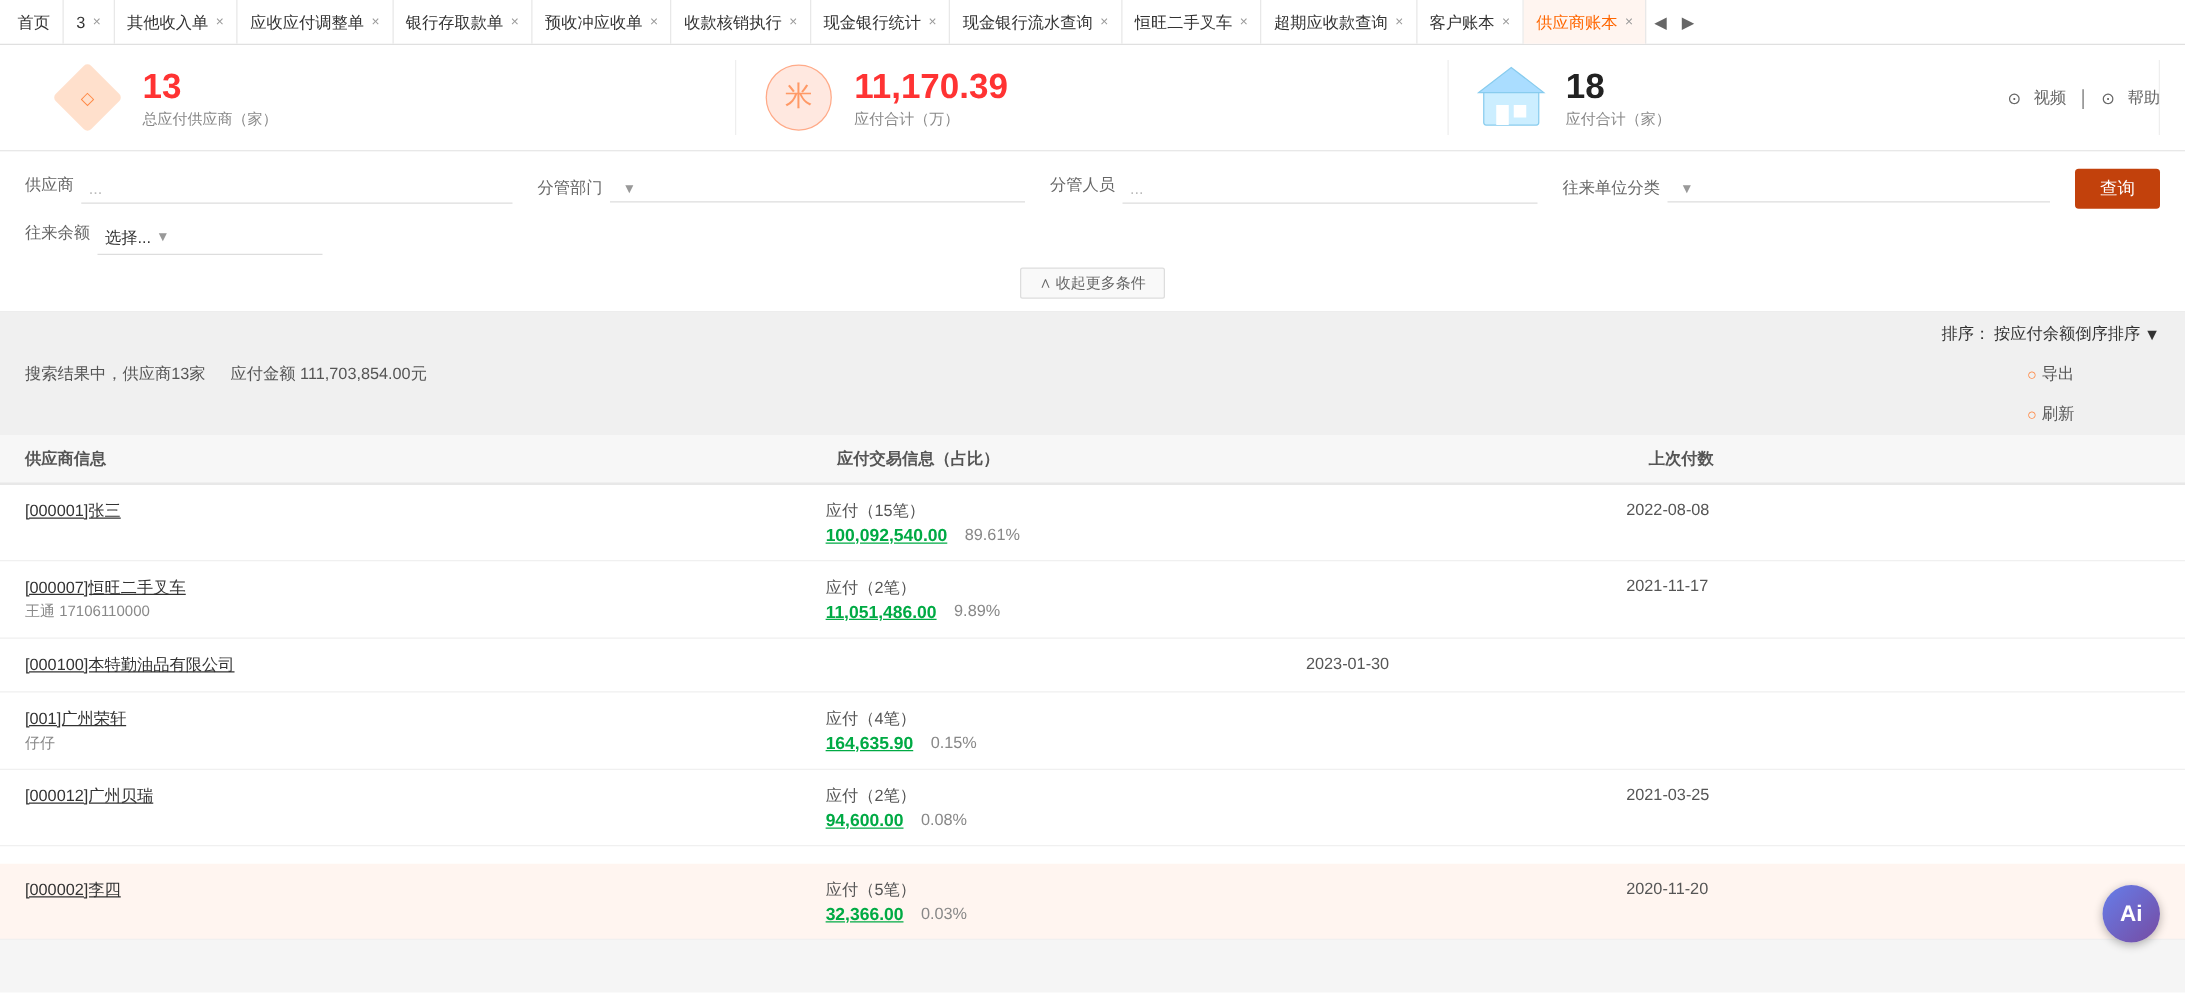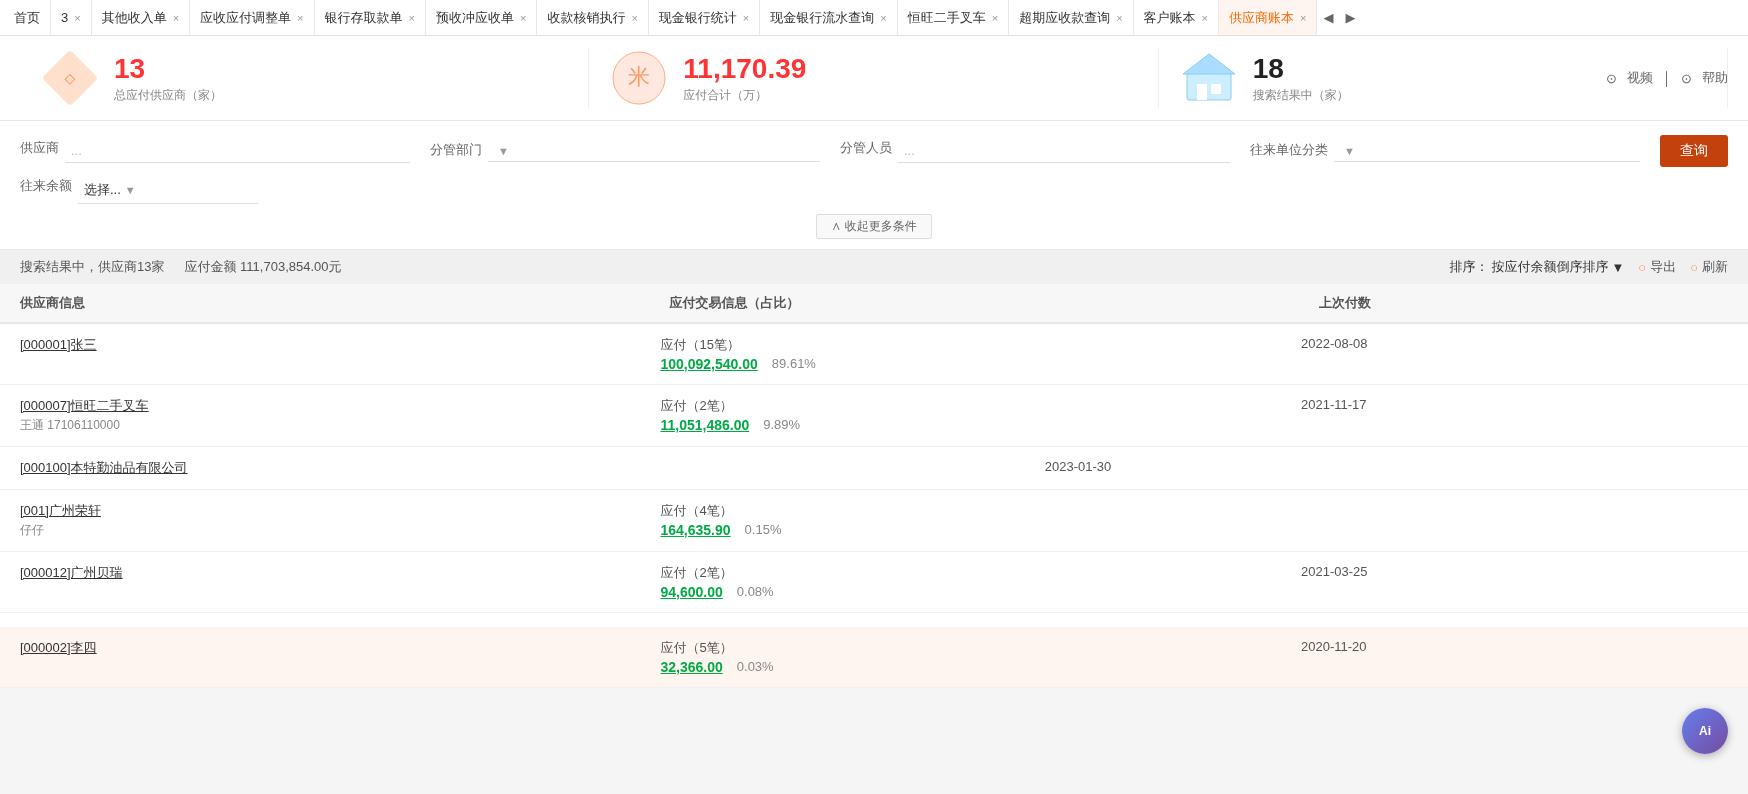--- a/index.html
+++ b/index.html
@@ -142,21 +142,21 @@
     .result-bar {
       background: #f0f0f0;
       padding: 8px 20px;
       display: flex;
       align-items: center;
       justify-content: space-between;
       font-size: 13px;
       color: #555;
     }
     .result-bar-left { display: flex; gap: 20px; }
-    .result-bar-right { display: flex; align-items: center; gap: 14px; }
+    .result-bar-right { display: flex; align-items: center; gap: 14px; flex-direction: column; }
     .sort-dropdown {
       display: flex;
       align-items: center;
       cursor: pointer;
       color: #333;
       gap: 3px;
     }
     .result-action { display: flex; align-items: center; gap: 4px; cursor: pointer; color: #555; }
 
     
@@ -293,21 +293,21 @@
     <div class="summary-icon">
       <svg viewBox="0 0 60 60" xmlns="http://www.w3.org/2000/svg">
         <rect x="8" y="24" width="44" height="28" rx="2" fill="#cceeff" stroke="#88ccee" stroke-width="1"></rect>
         <polygon points="4,26 30,6 56,26" fill="#aaddff" stroke="#88ccee" stroke-width="1"></polygon>
         <rect x="18" y="36" width="10" height="16" fill="#fff"></rect>
         <rect x="32" y="36" width="10" height="10" fill="#fff"></rect>
       </svg>
     </div>
     <div class="summary-text">
       <span class="summary-number" style="color:#222;">18</span>
-      <span class="summary-label">搜索结果中（家）</span>
+      <span class="summary-label">应付合计（家）</span>
     </div>
   </div>
 
   <div class="summary-actions">
     <span style="font-size:13px;">⊙</span>
     <a>视频</a>
     <span>│</span>
     <span style="font-size:13px;">⊙</span>
     <a>帮助</a>
   </div>
@@ -483,15 +483,15 @@
         <span class="transaction-amount">32,366.00</span>
         <span class="transaction-pct">0.03%</span>
       </div>
     </div>
     <div class="col-lastpay">
       <span class="last-pay-date">2020-11-20</span>
     </div>
   </div>
 </div>
 
-<div style="position:fixed; right:20px; bottom:40px; background: linear-gradient(135deg, #667eea 0%, #764ba2 100%); color:#fff; border-radius:50%; width:46px; height:46px; display:flex; align-items:center; justify-content:center; font-size:12px; font-weight:bold; cursor:pointer; box-shadow: 0 2px 8px rgba(0,0,0,0.3); text-align: center;">
+<div style="position:fixed; right:20px; bottom:40px; background: linear-gradient(135deg, #667eea 0%, #764ba2 100%); color:#fff; border-radius:50%; width:46px; height:46px; display:flex; align-items:center; justify-content:center; font-size:18px; font-weight:bold; cursor:pointer; box-shadow: 0 2px 8px rgba(0,0,0,0.3); text-align: center;">
   <span>Ai</span>
 </div>
 
 </body></html>

